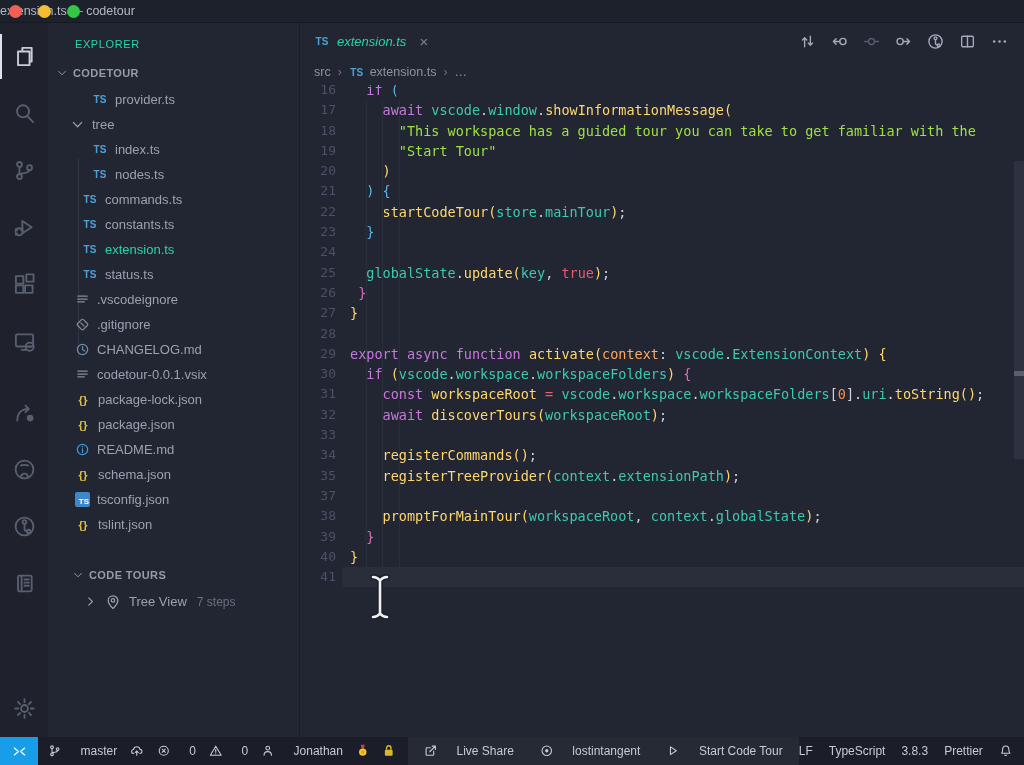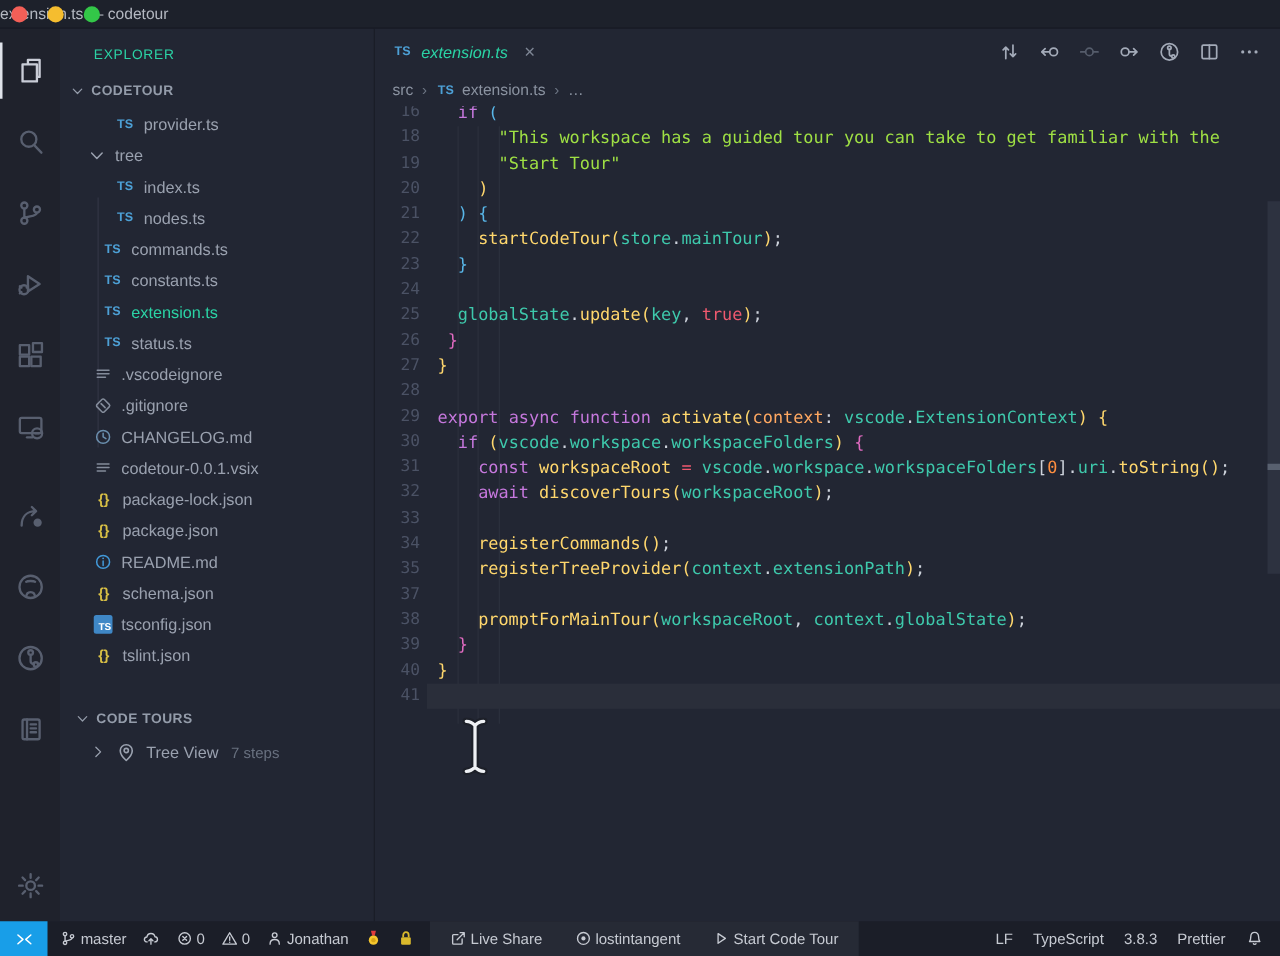--- a/index.html
+++ b/index.html
@@ -43,21 +43,21 @@
   .ft-folder{padding-left:22px}
   .ic-ts{color:#4da0d6;font-size:10px;font-weight:bold;width:16px;text-align:center;flex-shrink:0}
   .ic-braces{color:#d8bf45;font-size:11.5px;font-weight:bold;width:16px;text-align:center;flex-shrink:0}
   .ic-tsbox{width:15px;height:15px;background:#3f87c6;color:#fff;font-size:8px;font-weight:bold;
             display:flex;align-items:flex-end;justify-content:flex-end;padding:1px;box-sizing:border-box;
             border-radius:2px;flex-shrink:0}
   .ic-svg{color:#848c9b}
   .ic-info{color:#4298d8}.ic-clock{color:#6a8fae}
   .tree-guide{position:absolute;left:30px;top:71px;width:1px;height:200px;background:rgba(140,150,170,.14)}
 
-  .tours{position:absolute;top:546px;left:4px;right:0}
+  .tours{position:absolute;top:546px;left:16px;right:0}
   .tour-row{height:25px;display:flex;align-items:center;gap:8px;padding-left:20px;font-size:13px;color:#9aa1af}
   .tour-row .ico{color:#9aa1af}
   .tour-row .ico svg{width:13px;height:13px}
   .tour-row .pin svg{width:16px;height:16px}
   .tour-steps{color:#68707f;font-size:12px;margin-left:2px}
 
   
   .editor{flex:1;display:flex;flex-direction:column;min-width:0;position:relative;background:#222633}
   .tabbar{height:36px;display:flex;align-items:center;flex-shrink:0}
   .tab{display:flex;align-items:center;gap:7px;padding:0 10px 0 14px;height:36px;cursor:default}
@@ -84,21 +84,21 @@
   .scroll-thumb{position:absolute;right:0;top:76px;width:10px;height:298px;background:rgba(126,134,152,.13)}
   .scroll-mark{position:absolute;right:0;top:286px;width:10px;height:5px;background:rgba(160,170,190,.38)}
 
   
   .statusbar{position:absolute;bottom:0;left:0;right:0;height:28px;background:#1b1e28;display:flex;
              align-items:center;color:#c6cad2;font-size:12px}
   .remote{width:38px;height:28px;background:#189ee8;color:#fff;display:flex;align-items:center;
           justify-content:center;flex-shrink:0}
   .remote svg{width:15px;height:15px}
   .sb-group{display:flex;align-items:center;height:100%;gap:13px;padding-left:10px}
-  .sb-item{display:flex;align-items:center;gap:3px;white-space:nowrap}
+  .sb-item{display:flex;align-items:center;gap:19px;white-space:nowrap}
   .statusbar .ico svg{width:13.5px;height:13.5px}
   .sb-mid{background:#262a35;height:100%;display:flex;align-items:center;gap:26px;
           padding:0 16px;margin-left:12px}
   .sb-right{margin-left:auto;display:flex;align-items:center;gap:16px;padding-right:14px;height:100%}
 
   
   .cursor{position:absolute;left:369px;top:574px;z-index:50;pointer-events:none}
 </style>
 </head>
 <body>
@@ -399,20 +399,21 @@
         <span style="display: inline-flex; align-items: center; gap: 5px;">
           <span>…</span>
         </span>
       </div>
     <div class="code">
       <div class="guide" style="left:66px"></div>
       <div class="guide" style="left:82px"></div>
       <div class="guide" style="left:99px"></div>
       <div class="lines" id="code-lines">
           <div class="cline"><span class="gut">16</span><span class="ct"><span class="tk pl">  </span><span class="tk kwi">if</span><span class="tk pl"> </span><span class="tk b3">(</span></span></div>
+          <div class="cline"><span class="gut">17</span><span class="ct"><span class="tk pl">    </span><span class="tk kwi">await</span><span class="tk pl"> </span><span class="tk id">vscode</span><span class="tk pun">.</span><span class="tk id">window</span><span class="tk pun">.</span><span class="tk fn">showInformationMessage</span><span class="tk b1">(</span></span></div>
           <div class="cline"><span class="gut">18</span><span class="ct"><span class="tk pl">      </span><span class="tk str">"This workspace has a guided tour you can take to get familiar with the</span></span></div>
           <div class="cline"><span class="gut">19</span><span class="ct"><span class="tk pl">      </span><span class="tk str">"Start Tour"</span></span></div>
           <div class="cline"><span class="gut">20</span><span class="ct"><span class="tk pl">    </span><span class="tk b1">)</span></span></div>
           <div class="cline"><span class="gut">21</span><span class="ct"><span class="tk pl">  </span><span class="tk b3">)</span><span class="tk pl"> </span><span class="tk b3">{</span></span></div>
           <div class="cline"><span class="gut">22</span><span class="ct"><span class="tk pl">    </span><span class="tk fn">startCodeTour</span><span class="tk b1">(</span><span class="tk id">store</span><span class="tk pun">.</span><span class="tk id">mainTour</span><span class="tk b1">)</span><span class="tk pun">;</span></span></div>
           <div class="cline"><span class="gut">23</span><span class="ct"><span class="tk pl">  </span><span class="tk b3">}</span></span></div>
           <div class="cline"><span class="gut">24</span><span class="ct"></span></div>
           <div class="cline"><span class="gut">25</span><span class="ct"><span class="tk pl">  </span><span class="tk id">globalState</span><span class="tk pun">.</span><span class="tk fn">update</span><span class="tk b1">(</span><span class="tk id">key</span><span class="tk pun">,</span><span class="tk pl"> </span><span class="tk bool">true</span><span class="tk b1">)</span><span class="tk pun">;</span></span></div>
           <div class="cline"><span class="gut">26</span><span class="ct"><span class="tk pl"> </span><span class="tk b2">}</span></span></div>
           <div class="cline"><span class="gut">27</span><span class="ct"><span class="tk b1">}</span></span></div>

